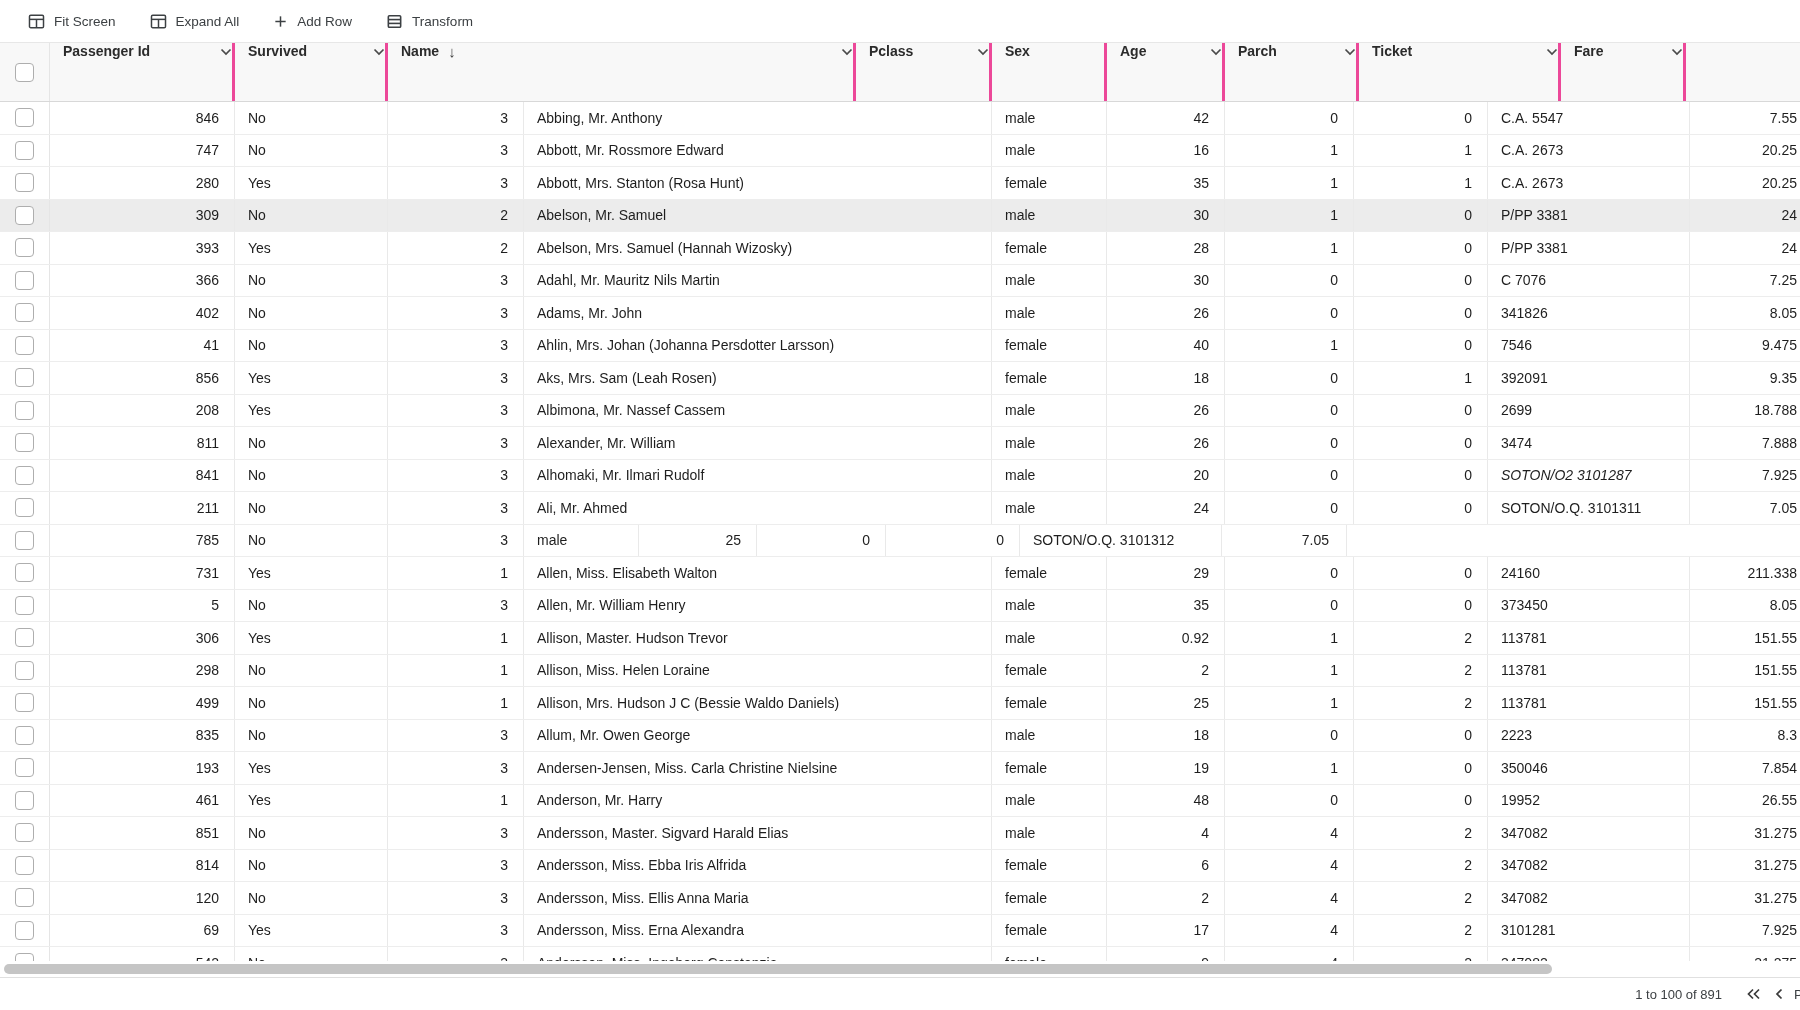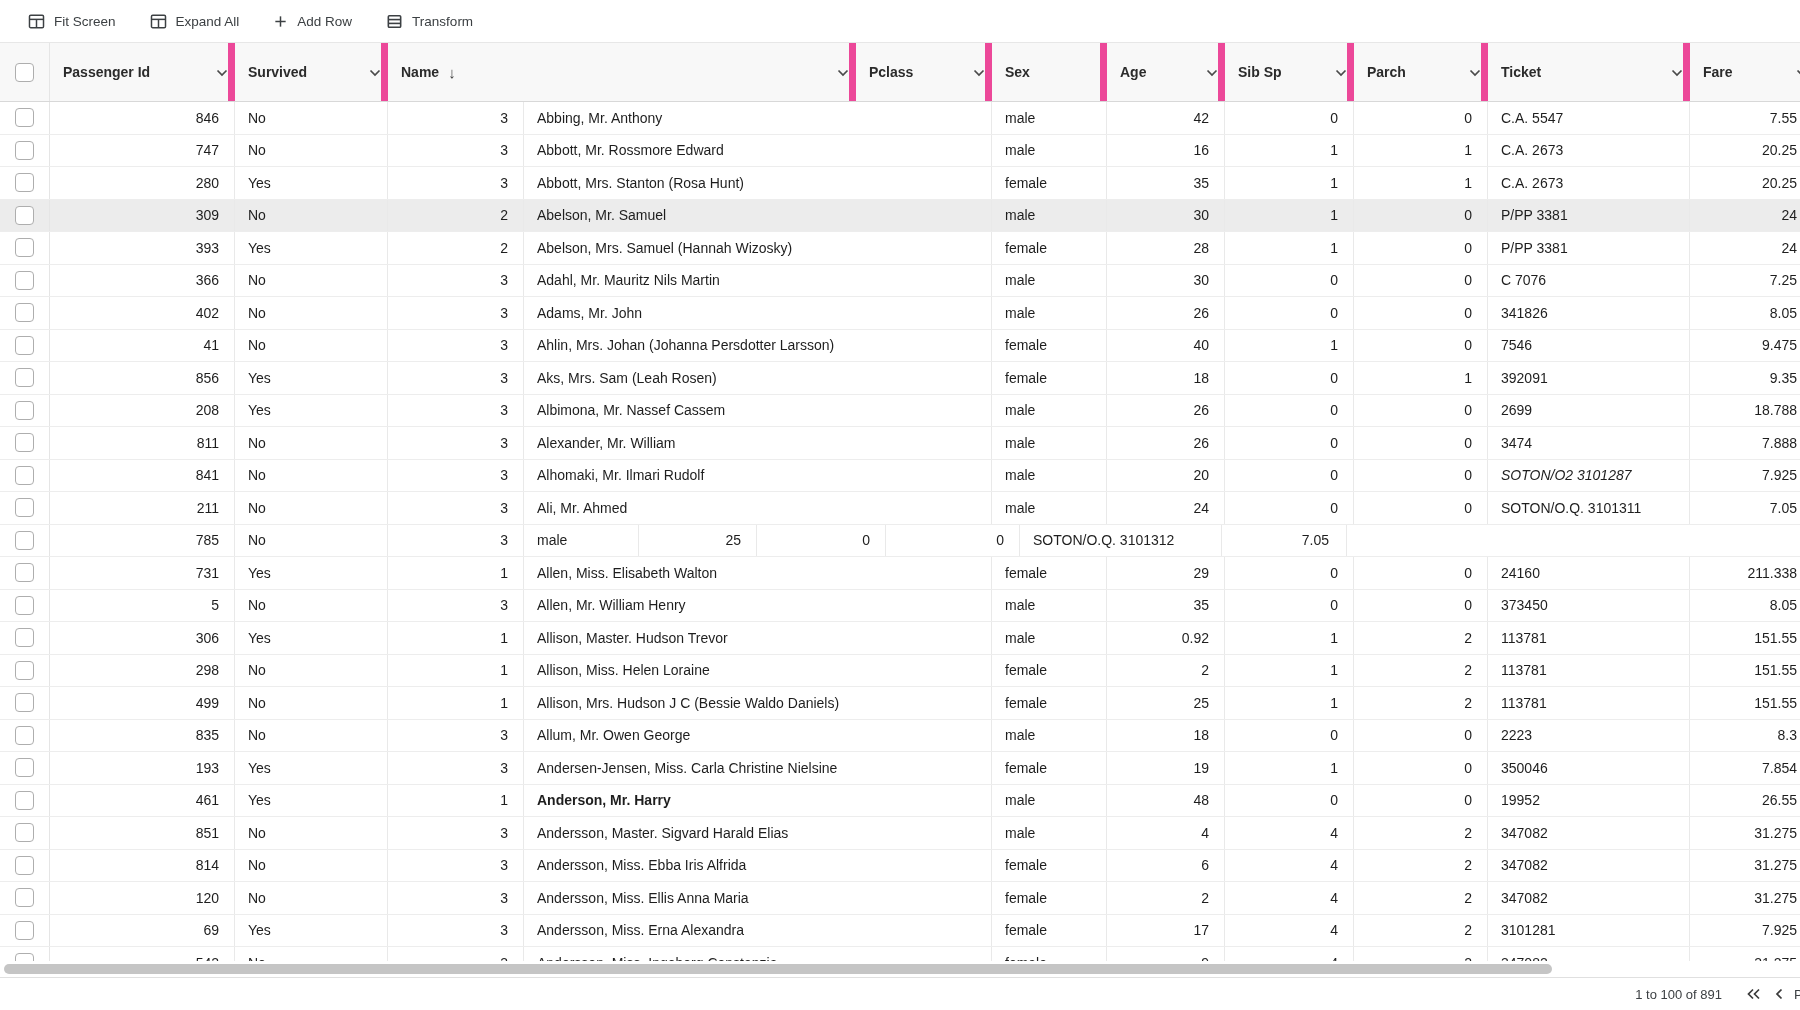--- a/index.html
+++ b/index.html
@@ -18,21 +18,21 @@
     font-family: "Liberation Sans", sans-serif;
   }
   .tool-btn svg { display: block; }
 
   
   .grid-header {
     height: 59px; width: 1815px; display: flex; background: #f8f8f8;
     border-bottom: 1px solid #d8d8d8; font-size: 14px; font-weight: 700; color: #2b2b2b;
   }
   .hcell {
-    display: flex; align-items: center; border-right: 7px solid #ec4899;
+    display: flex; align-items: flex-start; border-right: 3px solid #ec4899;
     padding-left: 13px; overflow: hidden; cursor: pointer;
   }
   .hcell .spacer { flex: 1; }
   .sort-arrow { font-weight: 400; font-size: 15px; color: #404040; margin-left: 9px; }
   .chev { flex: none; }
 
   .cb-col { width: 50px; flex: none; display: flex; align-items: center; justify-content: center;
     border-right: 1px solid #e5e5e5; }
   .checkbox {
     width: 19px; height: 19px; border: 1.5px solid #aeaeae; border-radius: 4px;
@@ -158,27 +158,20 @@
             <polyline points="1.5,1.5 6,6 10.5,1.5"></polyline>
           </svg></span>
       </div>
       <div class="hcell" style="width: 118px; flex: 0 0 auto;">
         <span>Age</span>
         <span class="spacer"></span>
         <span><svg class="chev" width="12" height="8" viewBox="0 0 12 8" fill="none" stroke="#4a4a4a" stroke-width="1.7">
             <polyline points="1.5,1.5 6,6 10.5,1.5"></polyline>
           </svg></span>
       </div>
-      <div class="hcell" style="width: 129px; flex: 0 0 auto;">
-        <span>Sib Sp</span>
-        <span class="spacer"></span>
-        <span><svg class="chev" width="12" height="8" viewBox="0 0 12 8" fill="none" stroke="#4a4a4a" stroke-width="1.7">
-            <polyline points="1.5,1.5 6,6 10.5,1.5"></polyline>
-          </svg></span>
-      </div>
       <div class="hcell" style="width: 134px; flex: 0 0 auto;">
         <span>Parch</span>
         <span class="spacer"></span>
         <span><svg class="chev" width="12" height="8" viewBox="0 0 12 8" fill="none" stroke="#4a4a4a" stroke-width="1.7">
             <polyline points="1.5,1.5 6,6 10.5,1.5"></polyline>
           </svg></span>
       </div>
       <div class="hcell" style="width: 202px; flex: 0 0 auto;">
         <span>Ticket</span>
         <span class="spacer"></span>
@@ -511,21 +504,21 @@
           <div class="cell" style="width: 202px; flex: 0 0 auto;">350046</div>
           <div class="cell right fare" style="width: 125px; flex: 0 0 auto;">7.854</div>
         </div>
         <div class="row">
           <div class="cb-col">
             <div class="checkbox"></div>
           </div>
           <div class="cell right" style="width: 185px; flex: 0 0 auto;">461</div>
           <div class="cell" style="width: 153px; flex: 0 0 auto;">Yes</div>
           <div class="cell right" style="width: 136px; flex: 0 0 auto;">1</div>
-          <div class="cell" style="width: 468px; flex: 0 0 auto; font-weight: bold;">Anderson, Mr. Harry</div>
+          <div class="cell" style="width: 468px; flex: 0 0 auto;">Anderson, Mr. Harry</div>
           <div class="cell" style="width: 115px; flex: 0 0 auto;">male</div>
           <div class="cell right" style="width: 118px; flex: 0 0 auto;">48</div>
           <div class="cell right" style="width: 129px; flex: 0 0 auto;">0</div>
           <div class="cell right" style="width: 134px; flex: 0 0 auto;">0</div>
           <div class="cell" style="width: 202px; flex: 0 0 auto;">19952</div>
           <div class="cell right fare" style="width: 125px; flex: 0 0 auto;">26.55</div>
         </div>
         <div class="row">
           <div class="cb-col">
             <div class="checkbox"></div>

